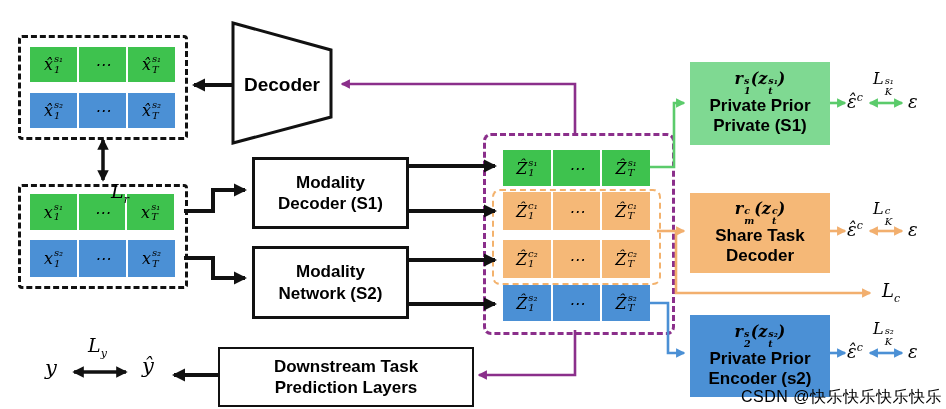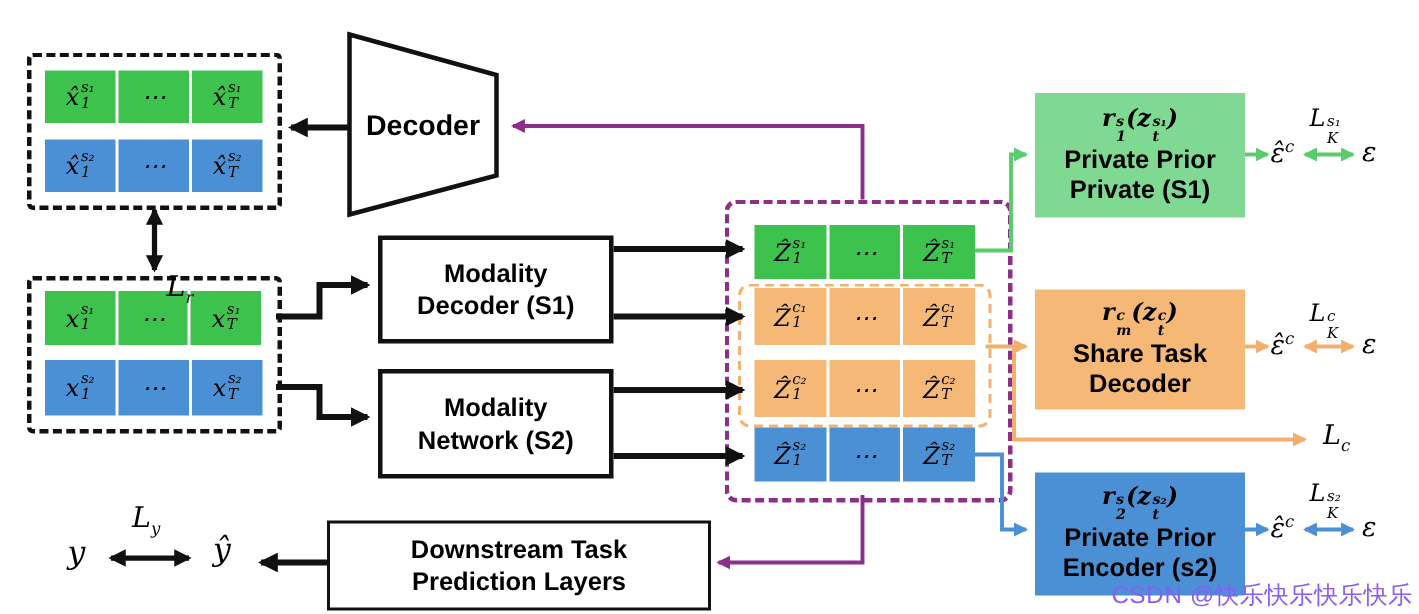--- a/index.html
+++ b/index.html
@@ -31,21 +31,21 @@
   .ptitle{font-family:"DejaVu Serif",serif;font-style:italic;font-weight:700;font-size:16px;}
   .ptitle .ss{font-size:9.5px;font-weight:700;}
   
   .math{font-family:"DejaVu Serif",serif;font-style:italic;font-size:18px;line-height:1;}
   .math sub{font-size:11px;}
   .math sup{font-size:11px;}
   .math .ss{font-size:10px;}
   .wires{position:absolute;left:0;top:0;}
   .decoder-label{display:flex;align-items:center;justify-content:center;
                  font-weight:700;font-size:19px;}
-  .watermark{font-size:16px;color:#8b5cf6;text-align:right;letter-spacing:.5px;}
+  .watermark{font-size:16px;color:#000000;text-align:right;letter-spacing:.5px;}
 </style>
 </head>
 <body>
 
 <div class="stage">
 
   <div class="abs dash-black" style="left:18px;top:35px;width:164px;height:99px;"></div>
   <div class="abs dash-black" style="left:18px;top:184px;width:164px;height:99px;"></div>
   <div class="abs dash-purple" style="left:483px;top:133px;width:186px;height:196px;"></div>
   <div class="abs dash-orange" style="left:492px;top:189px;width:165px;height:92px;"></div>

